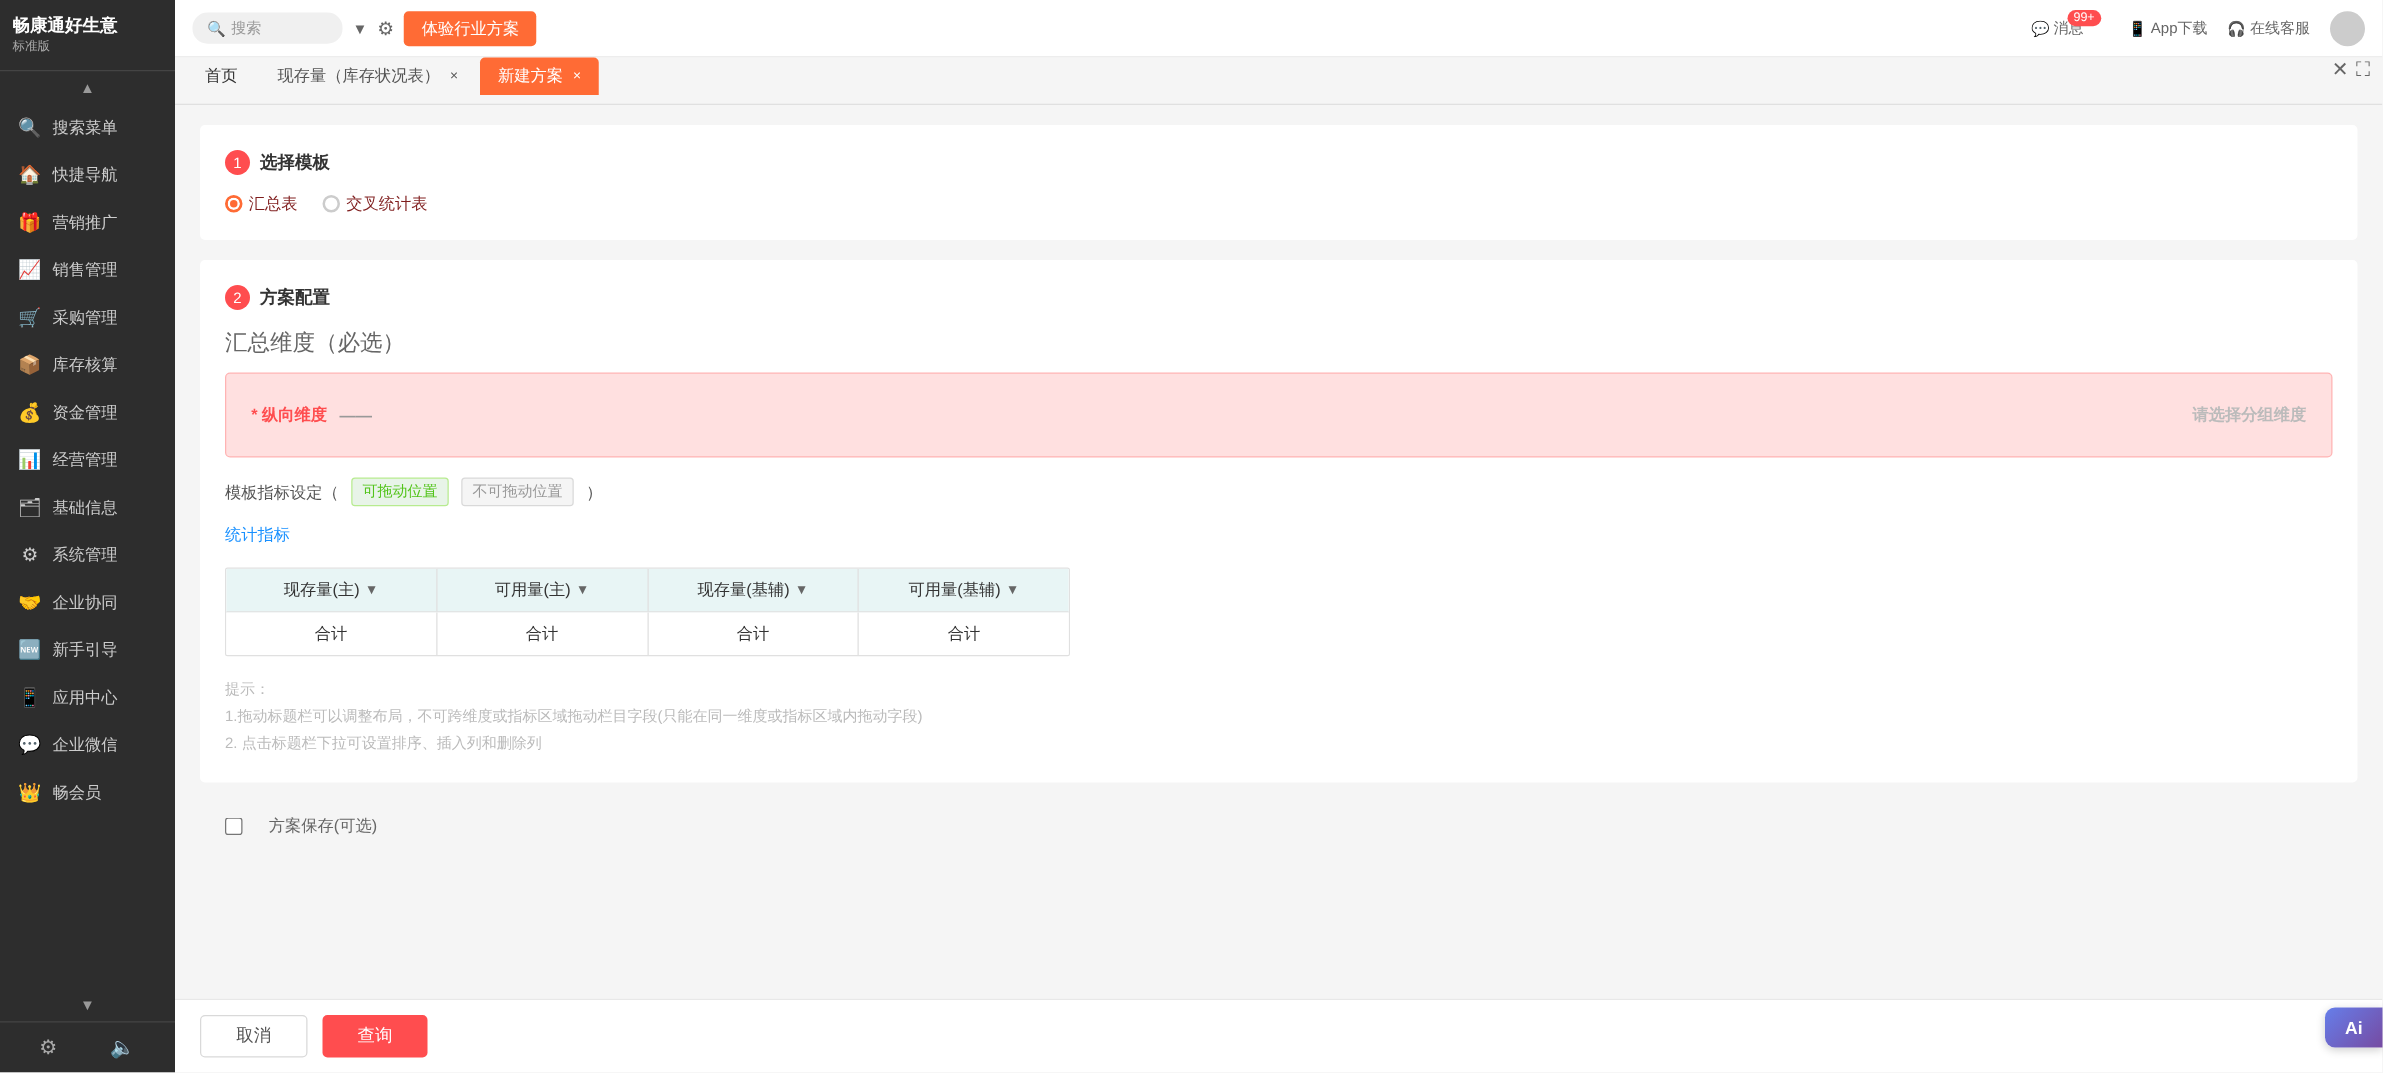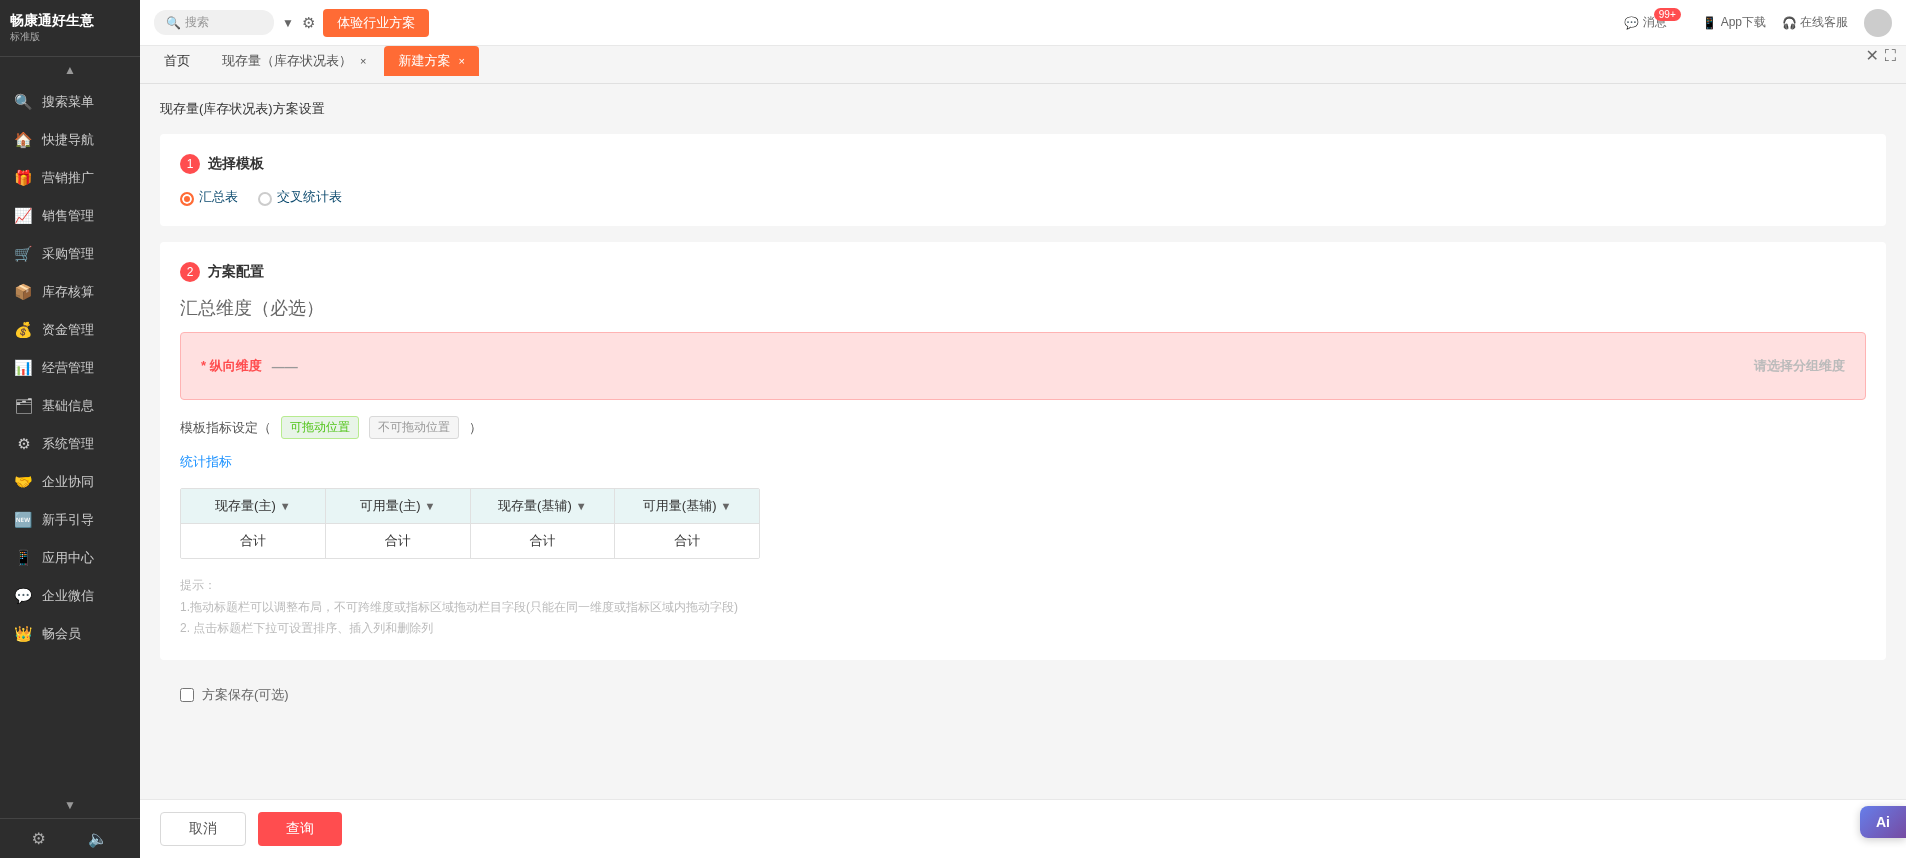--- a/index.html
+++ b/index.html
@@ -192,25 +192,25 @@
     .step-title { font-size: 14px; font-weight: bold; color: #333; }
 
     
     .template-options {
       display: flex;
       align-items: center;
       gap: 20px;
     }
     .radio-option {
       display: flex;
-      align-items: flex-end;
+      align-items: center;
       gap: 5px;
       cursor: pointer;
       font-size: 13px;
-      color: #0c4a6e;
+      color: #7f1d1d;
     }
     .radio-dot {
       width: 14px;
       height: 14px;
       border-radius: 50%;
       border: 2px solid #ccc;
       display: inline-block;
     }
     .radio-dot.selected {
       border-color: #ff6b35;
@@ -280,21 +280,21 @@
     .stats-label {
       font-size: 13px;
       color: #1890ff;
       margin-bottom: 17px;
       font-weight: 500;
     }
     .stats-table {
       border: 1px solid #e0e0e0;
       border-radius: 2px;
       overflow: hidden;
-      width: 580px;
+      width: 676px;
     }
     .stats-table-header {
       display: flex;
       background: #e8f5f5;
       border-bottom: 1px solid #e0e0e0;
     }
     .stats-th {
       flex: 1;
       padding: 8px 12px;
       font-size: 13px;
@@ -329,21 +329,21 @@
       line-height: 1.8;
     }
     .tips-section .tips-title { color: #bbb; }
 
     
     .page-footer {
       background: #f5f5f5;
       padding: 10px 20px;
       display: flex;
       align-items: center;
-      gap: 8px;
+      gap: 21px;
     }
     .save-checkbox {
       width: 14px;
       height: 14px;
       border: 1px solid #ccc;
       border-radius: 2px;
       cursor: pointer;
     }
     .save-label { font-size: 13px; color: #666; }
 
@@ -529,21 +529,20 @@
       <span class="tab-close">×</span>
     </button>
     <div class="tab-expand-btns">
       <button class="tab-expand-btn">✕</button>
       <button class="tab-expand-btn">⛶</button>
     </div>
   </div>
 
   <div class="content-area">
 
-    <div class="page-title">现存量(库存状况表)方案设置</div>
 
     <div class="section-card">
       <div class="step-header">
         <span class="step-badge">1</span>
         <span class="step-title">选择模板</span>
       </div>
       <div class="template-options">
         <label class="radio-option">
           <span class="radio-dot selected"></span>
           <span>汇总表</span>

